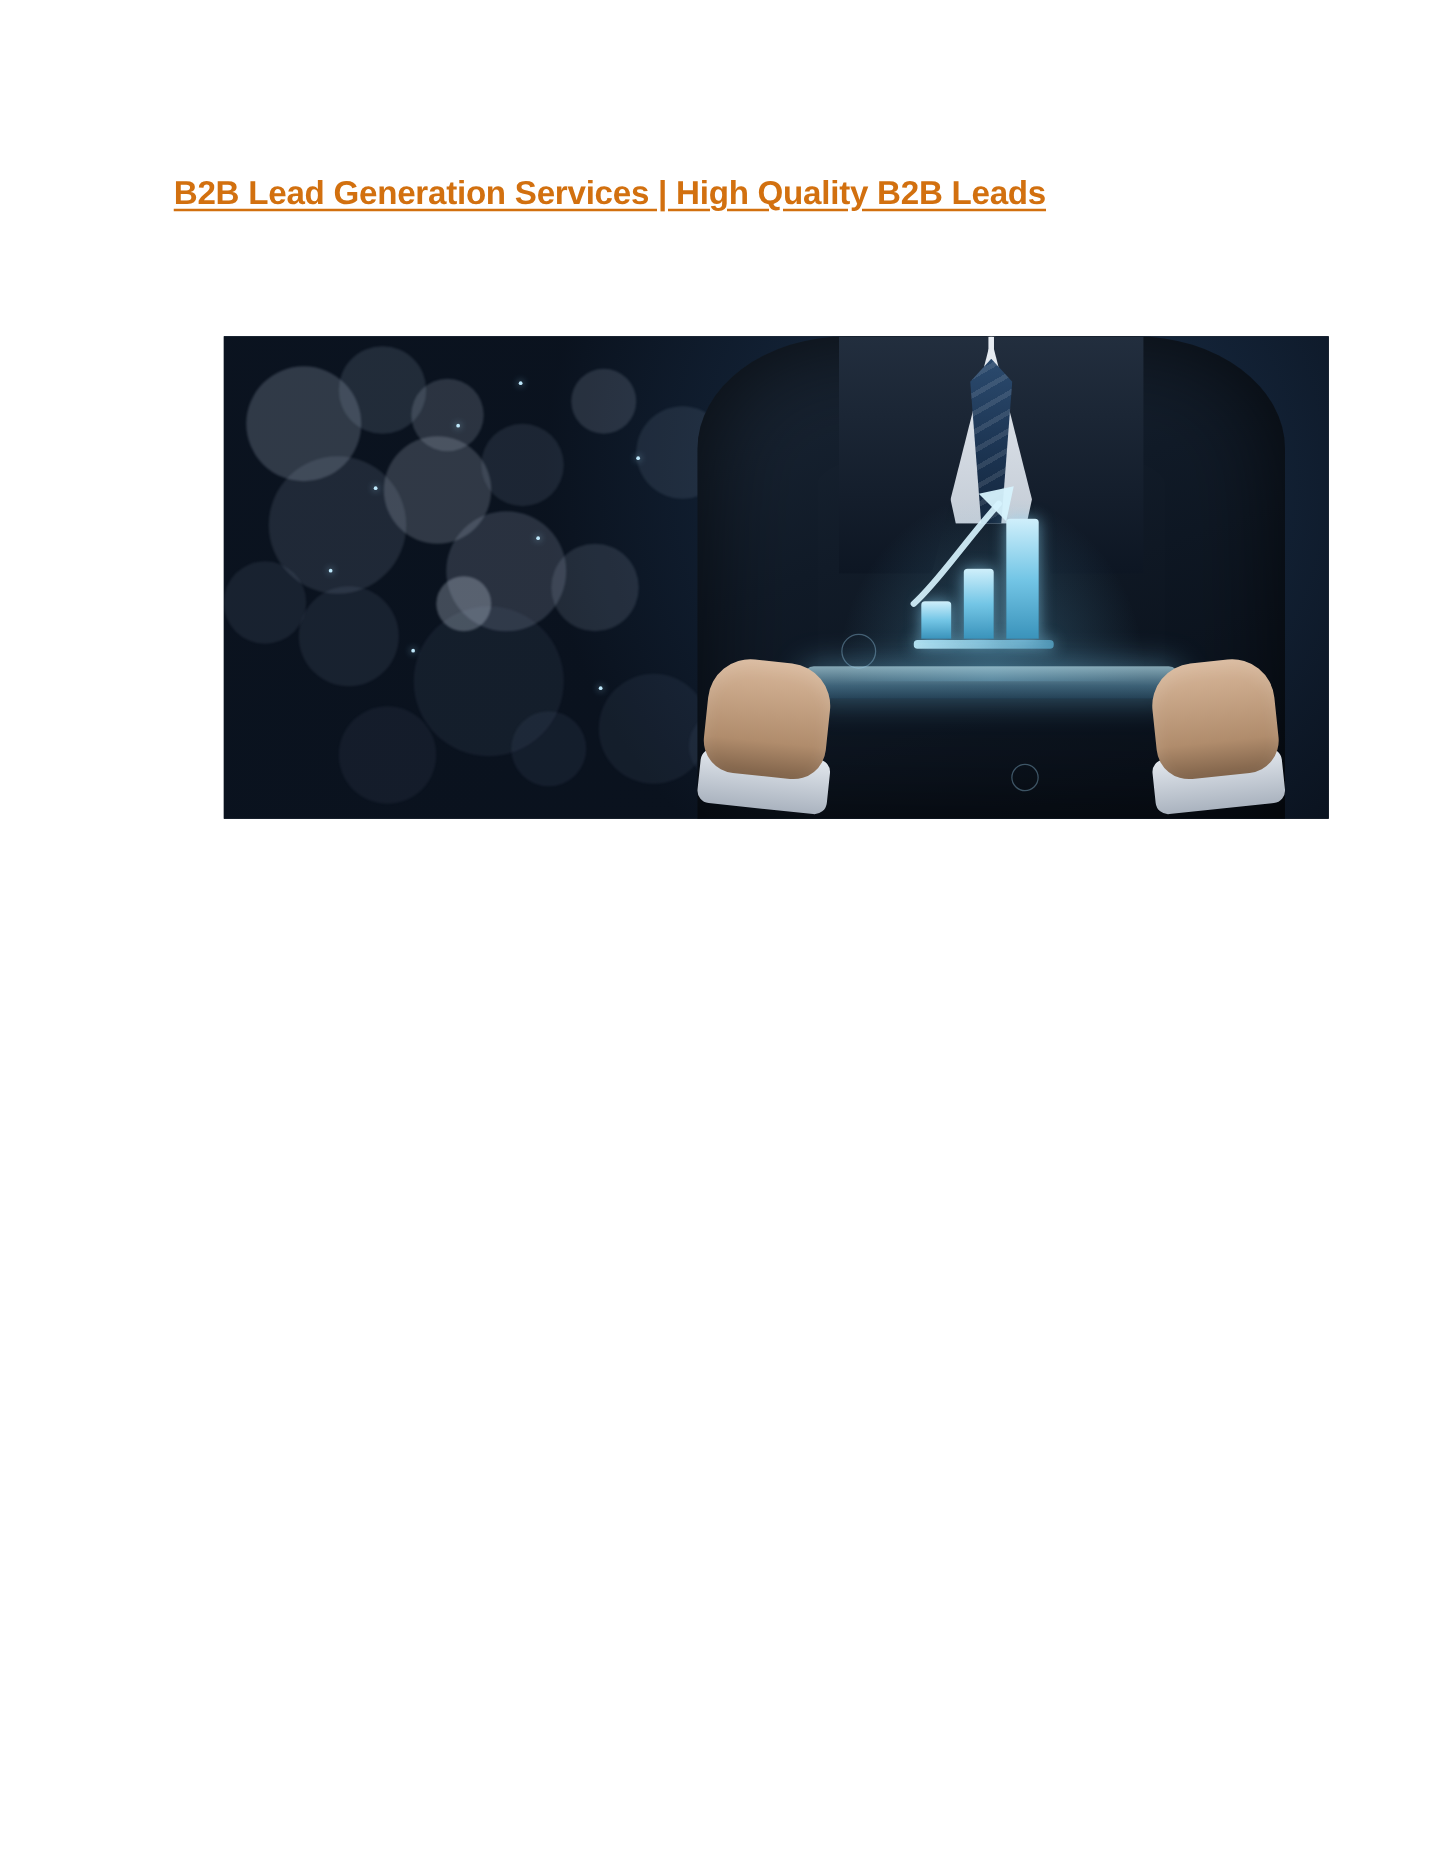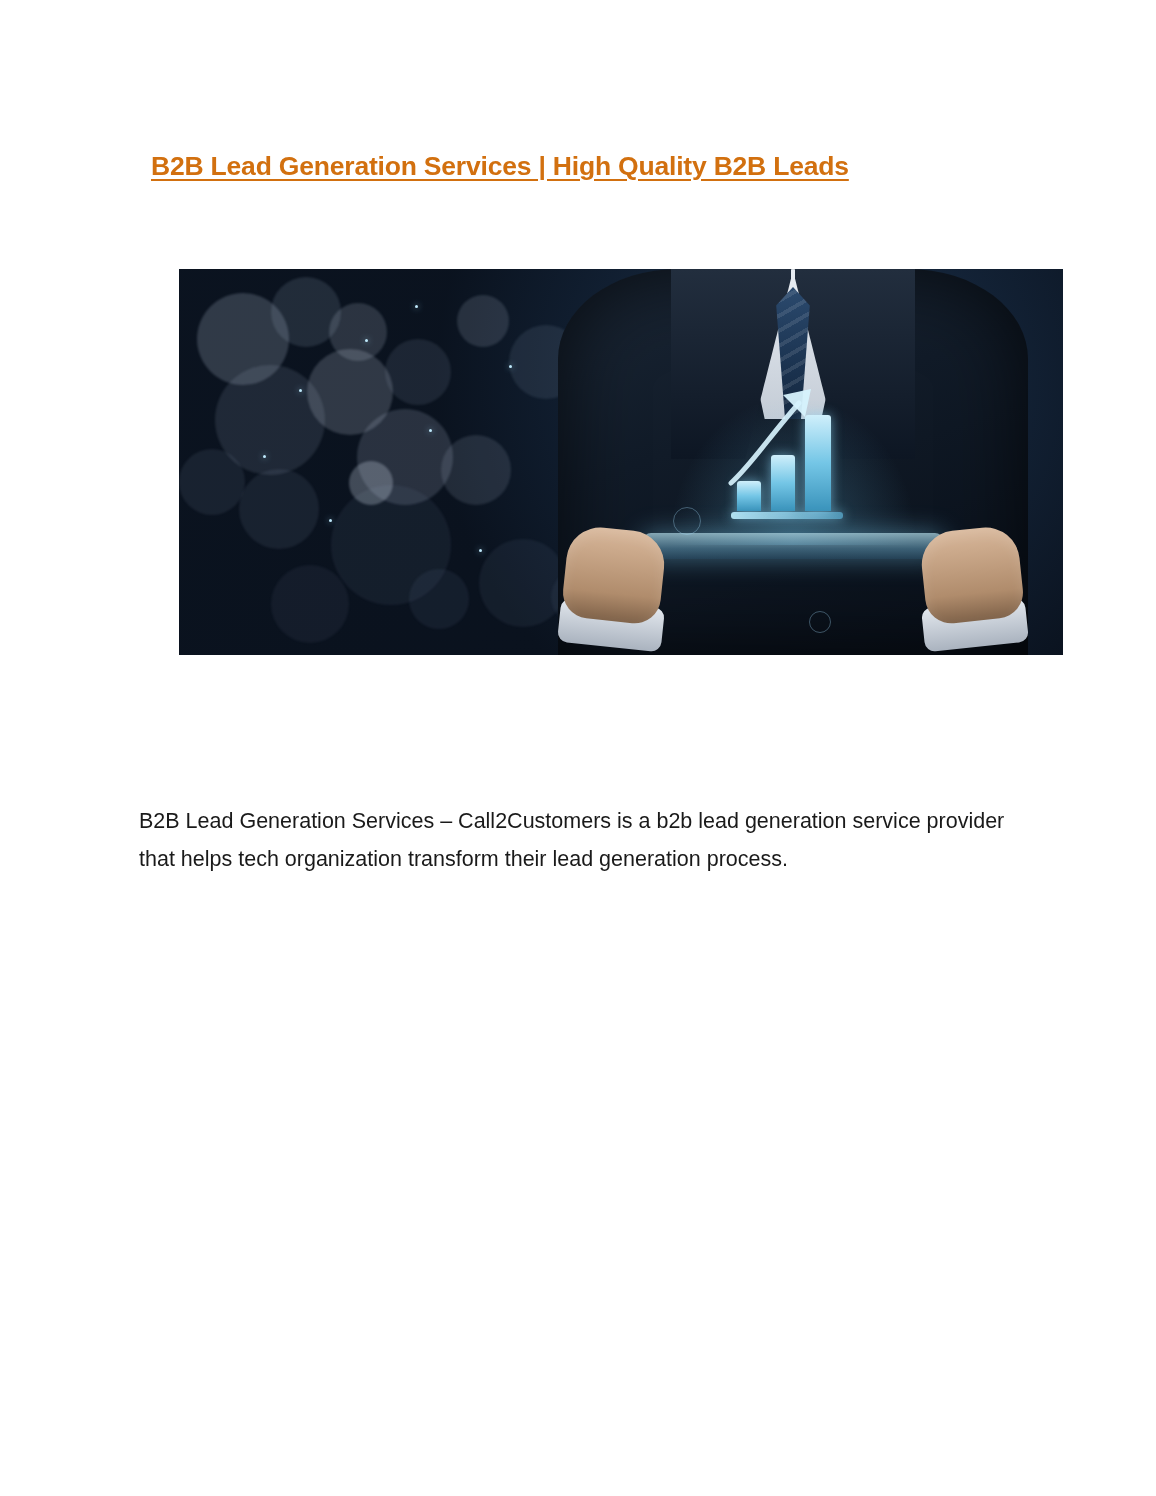--- a/index.html
+++ b/index.html
@@ -19,21 +19,21 @@
     inset: 0;
     background: #ffffff;
   }
   .content {
     position: absolute;
     left: 139px;
     top: 0;
     width: 884px;
   }
   .doc-title {
-    margin: 12px;
+    margin: 0;
     padding-top: 138px;
     font-size: 26.5px;
     line-height: 1.25;
     font-weight: bold;
     color: #d2691e;
     color: #d2700f;
     text-decoration: underline;
     text-underline-offset: 4px;
     letter-spacing: -0.2px;
     font-family: "Liberation Sans", sans-serif;
@@ -330,15 +330,14 @@
       <div class="cuff-l"></div>
       <div class="cuff-r"></div>
       <div class="hand-l"></div>
       <div class="hand-r"></div>
 
       <div class="ring r1"></div>
       <div class="ring r2"></div>
     </div>
   </figure>
 
-  <p class="body-text">B2B Lead Generation Services – Call2Customers is a b2b lead generation service provider that helps tech organization transform their lead generation process.</p>
 
 </div>
 
 </body></html>

